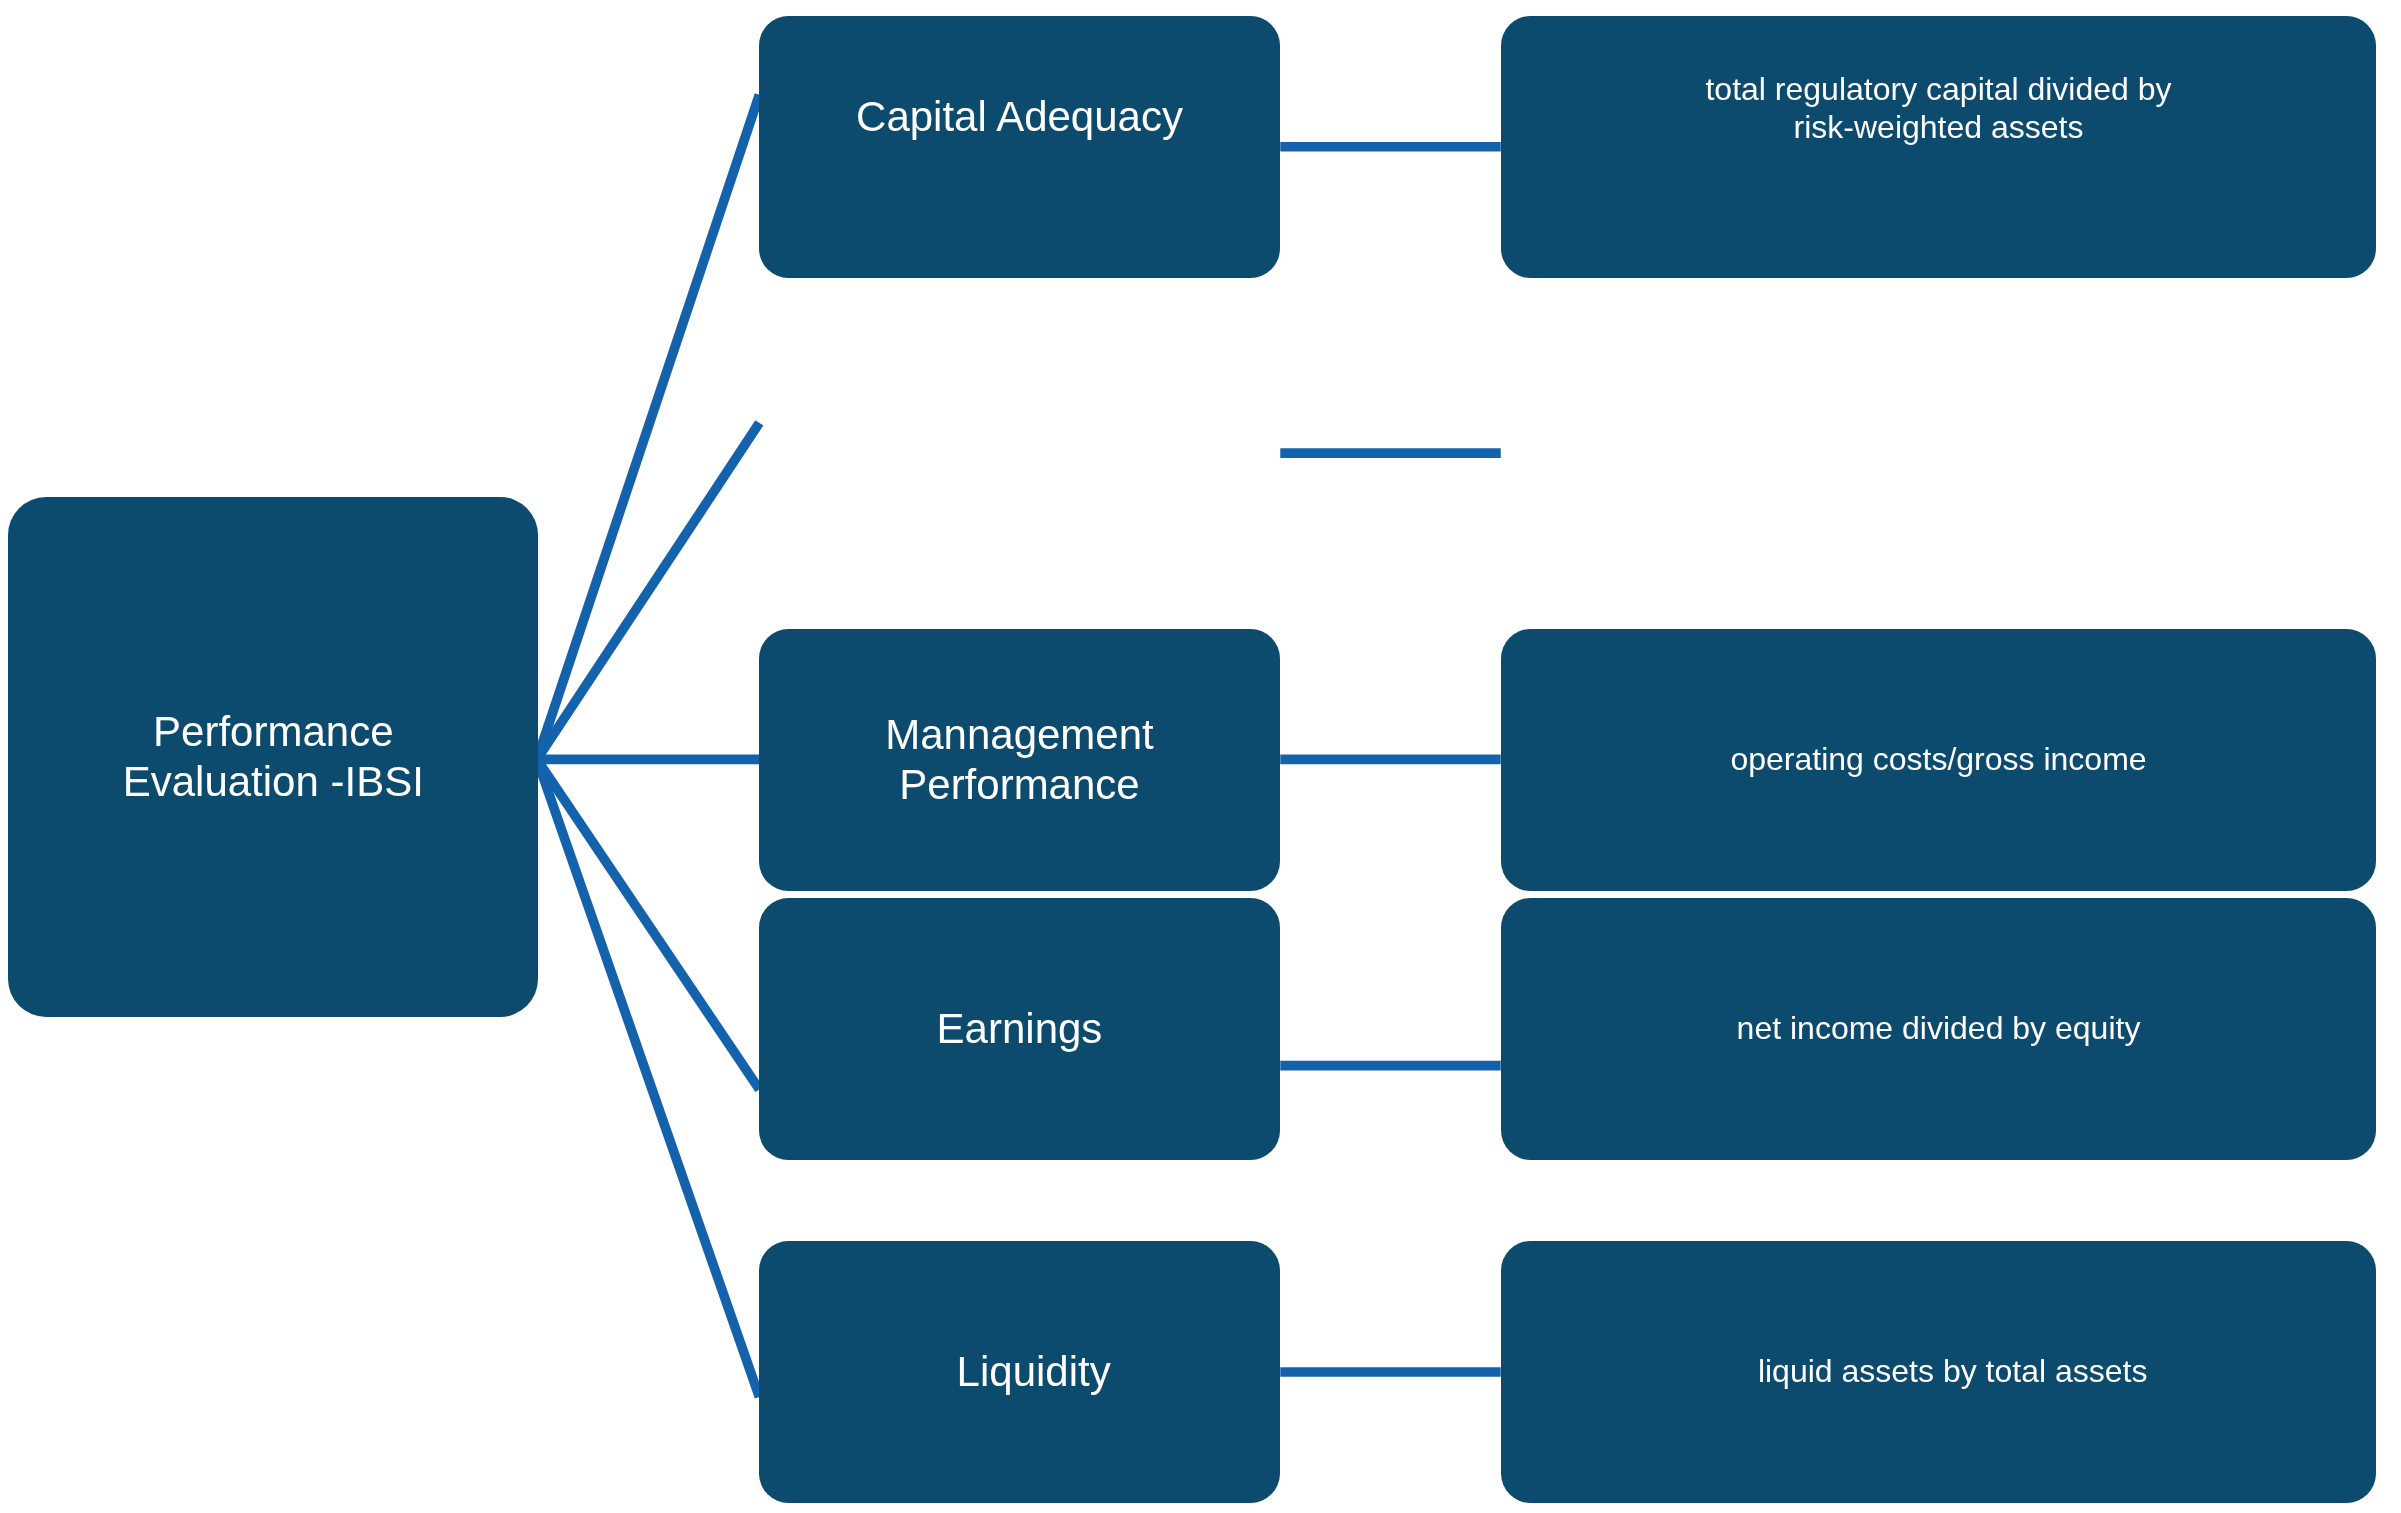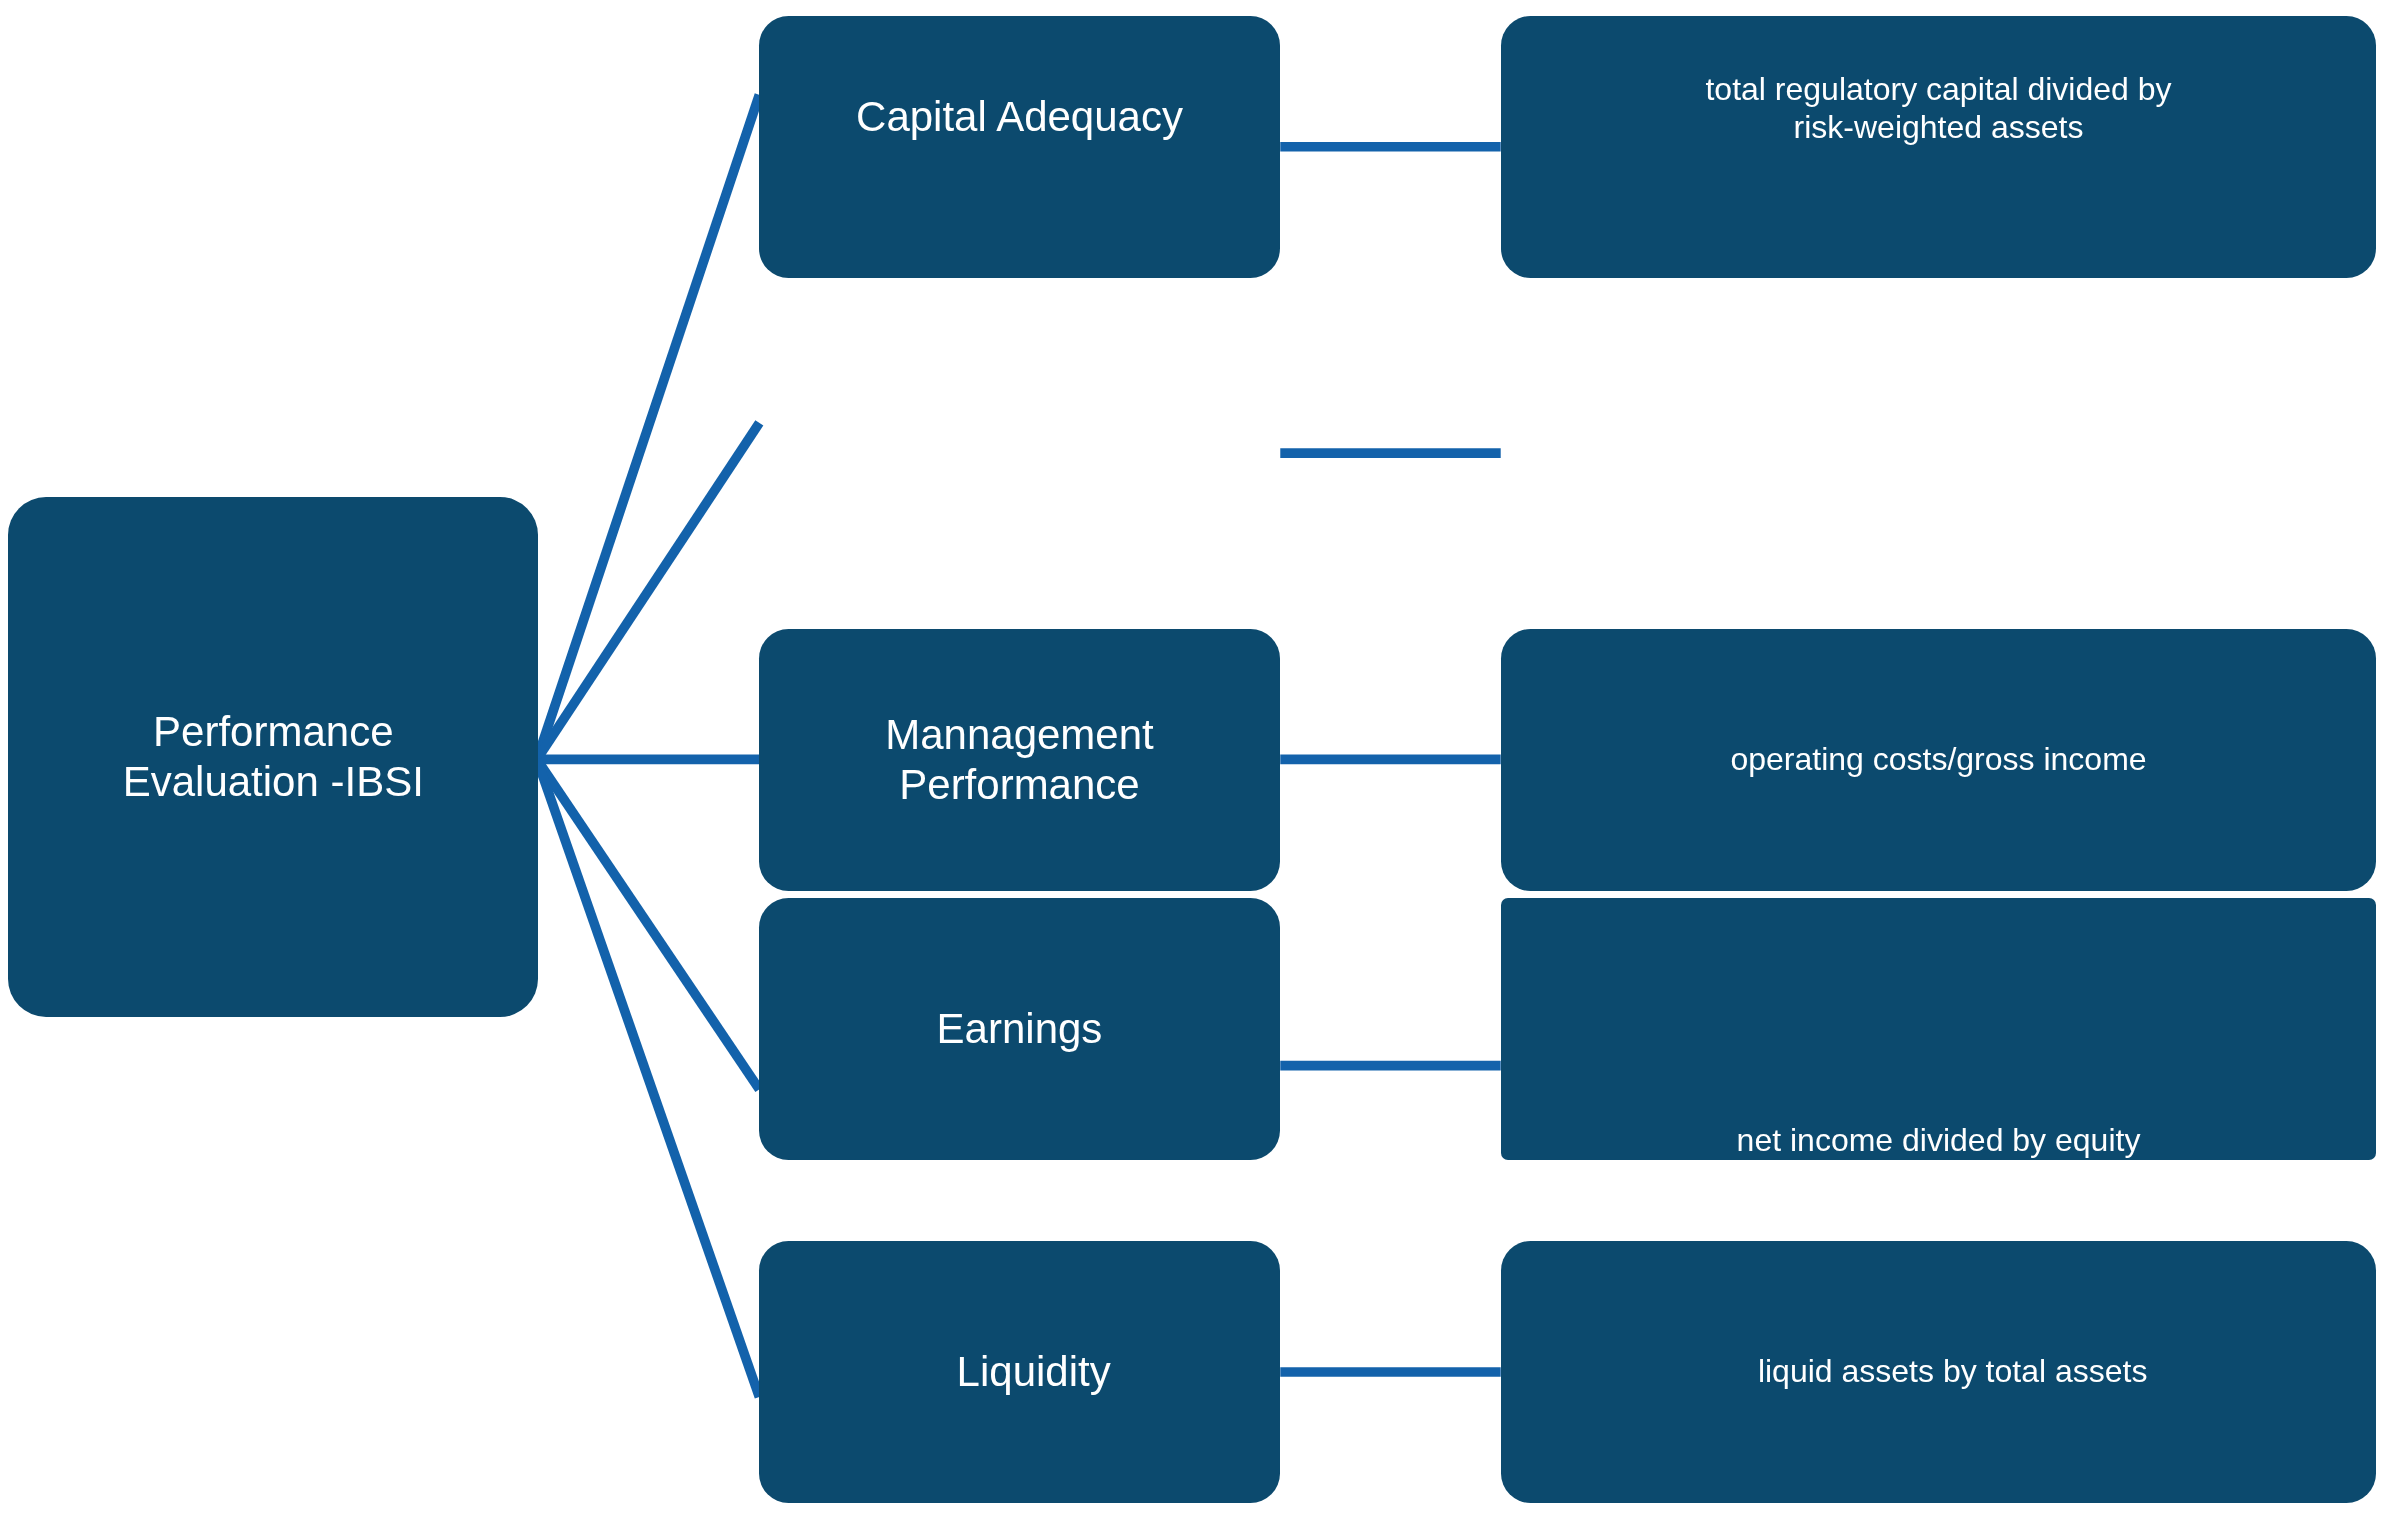--- a/index.html
+++ b/index.html
@@ -49,21 +49,21 @@
   .r3{top:898px;}
   .r4{top:1241px;padding-left:45px;}
 
   
   .node.branch.r0{align-items:flex-start;padding-top:76px;}
   .node.detail.r0{align-items:flex-start;padding-top:55px;}
   .node.detail.r1{align-items:center;}
   .node.branch.r2{align-items:center;}
   .node.detail.r2{align-items:center;}
   .node.branch.r3{align-items:center;}
-  .node.detail.r3{align-items:flex-end;border-radius:7px;}
+  .node.detail.r3{align-items:center;}
 
   .label{display:block;white-space:pre-line;}
 </style>
 </head>
 <body>
 
 <div id="stage">
 
   <svg id="connectors" viewBox="0 0 3747 2361" aria-hidden="true">
     <g stroke="#1362ab" stroke-width="15" fill="none" stroke-linecap="butt">

